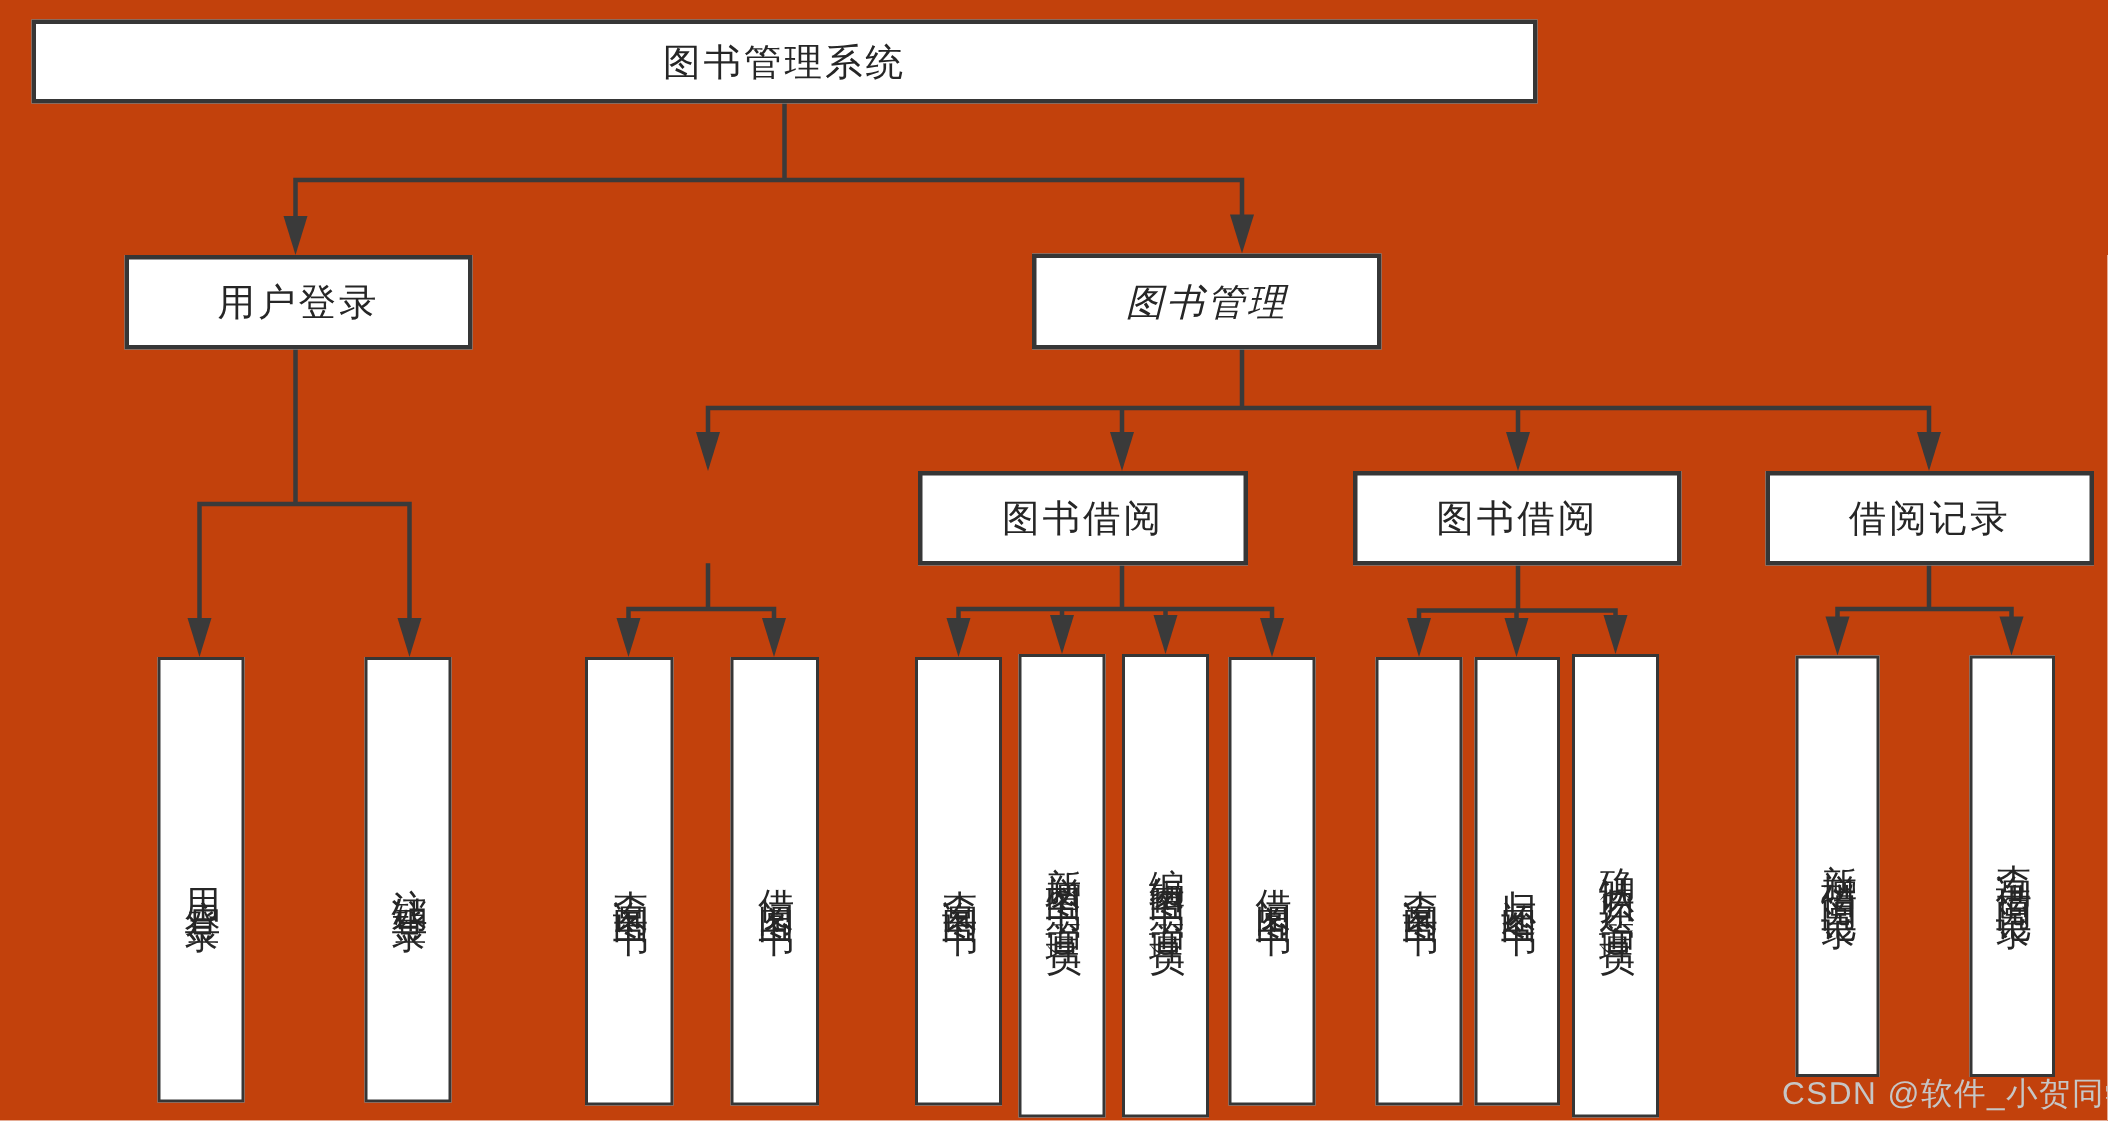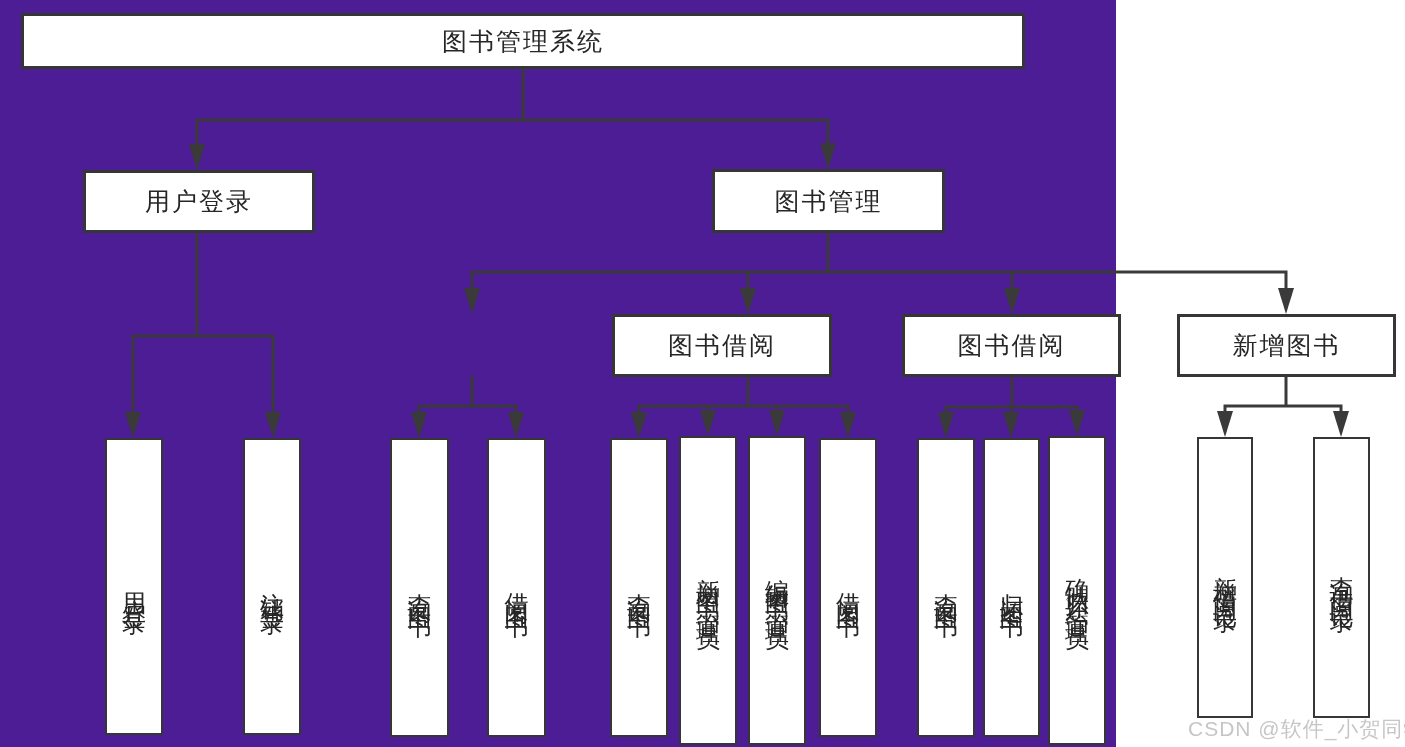--- a/index.html
+++ b/index.html
@@ -4,22 +4,22 @@
 <style>
   html, body {
     margin: 0; padding: 0;
     width: 1405px; height: 747px;
     background: #ffffff;
     overflow: hidden;
     font-family: "Liberation Sans", sans-serif;
   }
   #stage {
     position: relative;
-    width: 1116px; height: 747px;
-    background: #4c1d95;
+    width: 1405px; height: 747px;
+    background: #c2410c;
   }
   #connectors {
     position: absolute; left: 0; top: 0;
     width: 1405px; height: 747px;
     pointer-events: none;
   }
   .box {
     position: absolute;
     box-sizing: border-box;
     background: #ffffff;
@@ -38,21 +38,21 @@
   .box.leaf {
     border-width: 2.5px;
     font-size: 24px;
     writing-mode: vertical-rl;
     text-orientation: mixed;
     letter-spacing: 7px;
     line-height: 1.0;
   }
   .root-box    { left: 21px;  top: 13px;  width: 1004px; height: 56px; }
   .n-userlogin { left: 83px;  top: 170px; width: 232px;  height: 63px; }
-  .n-bookmgmt  { left: 712px; top: 169px; width: 233px;  height: 64px; }
+  .n-bookmgmt  { left: 688px; top: 169px; width: 233px;  height: 64px; font-style: italic; }
   .n-newbook   { left: 362px; top: 314px; width: 221px;  height: 63px; }
   .n-borrow    { left: 612px; top: 314px; width: 220px;  height: 63px; }
   .n-current   { left: 902px; top: 314px; width: 219px;  height: 63px; }
   .n-records   { left: 1177px;top: 314px; width: 219px;  height: 63px; }
 
   .lf-a1 { left: 105px;  top: 438px; width: 58px; height: 297px; }
   .lf-a2 { left: 243px;  top: 438px; width: 58px; height: 297px; }
   .lf-b1 { left: 390px;  top: 438px; width: 59px; height: 299px; }
   .lf-b2 { left: 487px;  top: 438px; width: 59px; height: 299px; }
   .lf-c1 { left: 610px;  top: 438px; width: 58px; height: 299px; }
@@ -112,21 +112,21 @@
     </g>
   </svg>
 
   <div class="box h-label root-box">图书管理系统</div>
 
   <div class="box h-label n-userlogin">用户登录</div>
   <div class="box h-label n-bookmgmt">图书管理</div>
 
   <div class="box h-label n-borrow">图书借阅</div>
   <div class="box h-label n-current">图书借阅</div>
-  <div class="box h-label n-records">新增图书</div>
+  <div class="box h-label n-records">借阅记录</div>
 
   <div class="box leaf lf-a1">用户登录</div>
   <div class="box leaf lf-a2">注销登录</div>
 
   <div class="box leaf lf-b1">查询图书</div>
   <div class="box leaf lf-b2">借阅图书</div>
 
   <div class="box leaf lf-c1">查询图书</div>
   <div class="box leaf lf-c2">新增图书（管理员）</div>
   <div class="box leaf lf-c3">编辑图书（管理员）</div>

